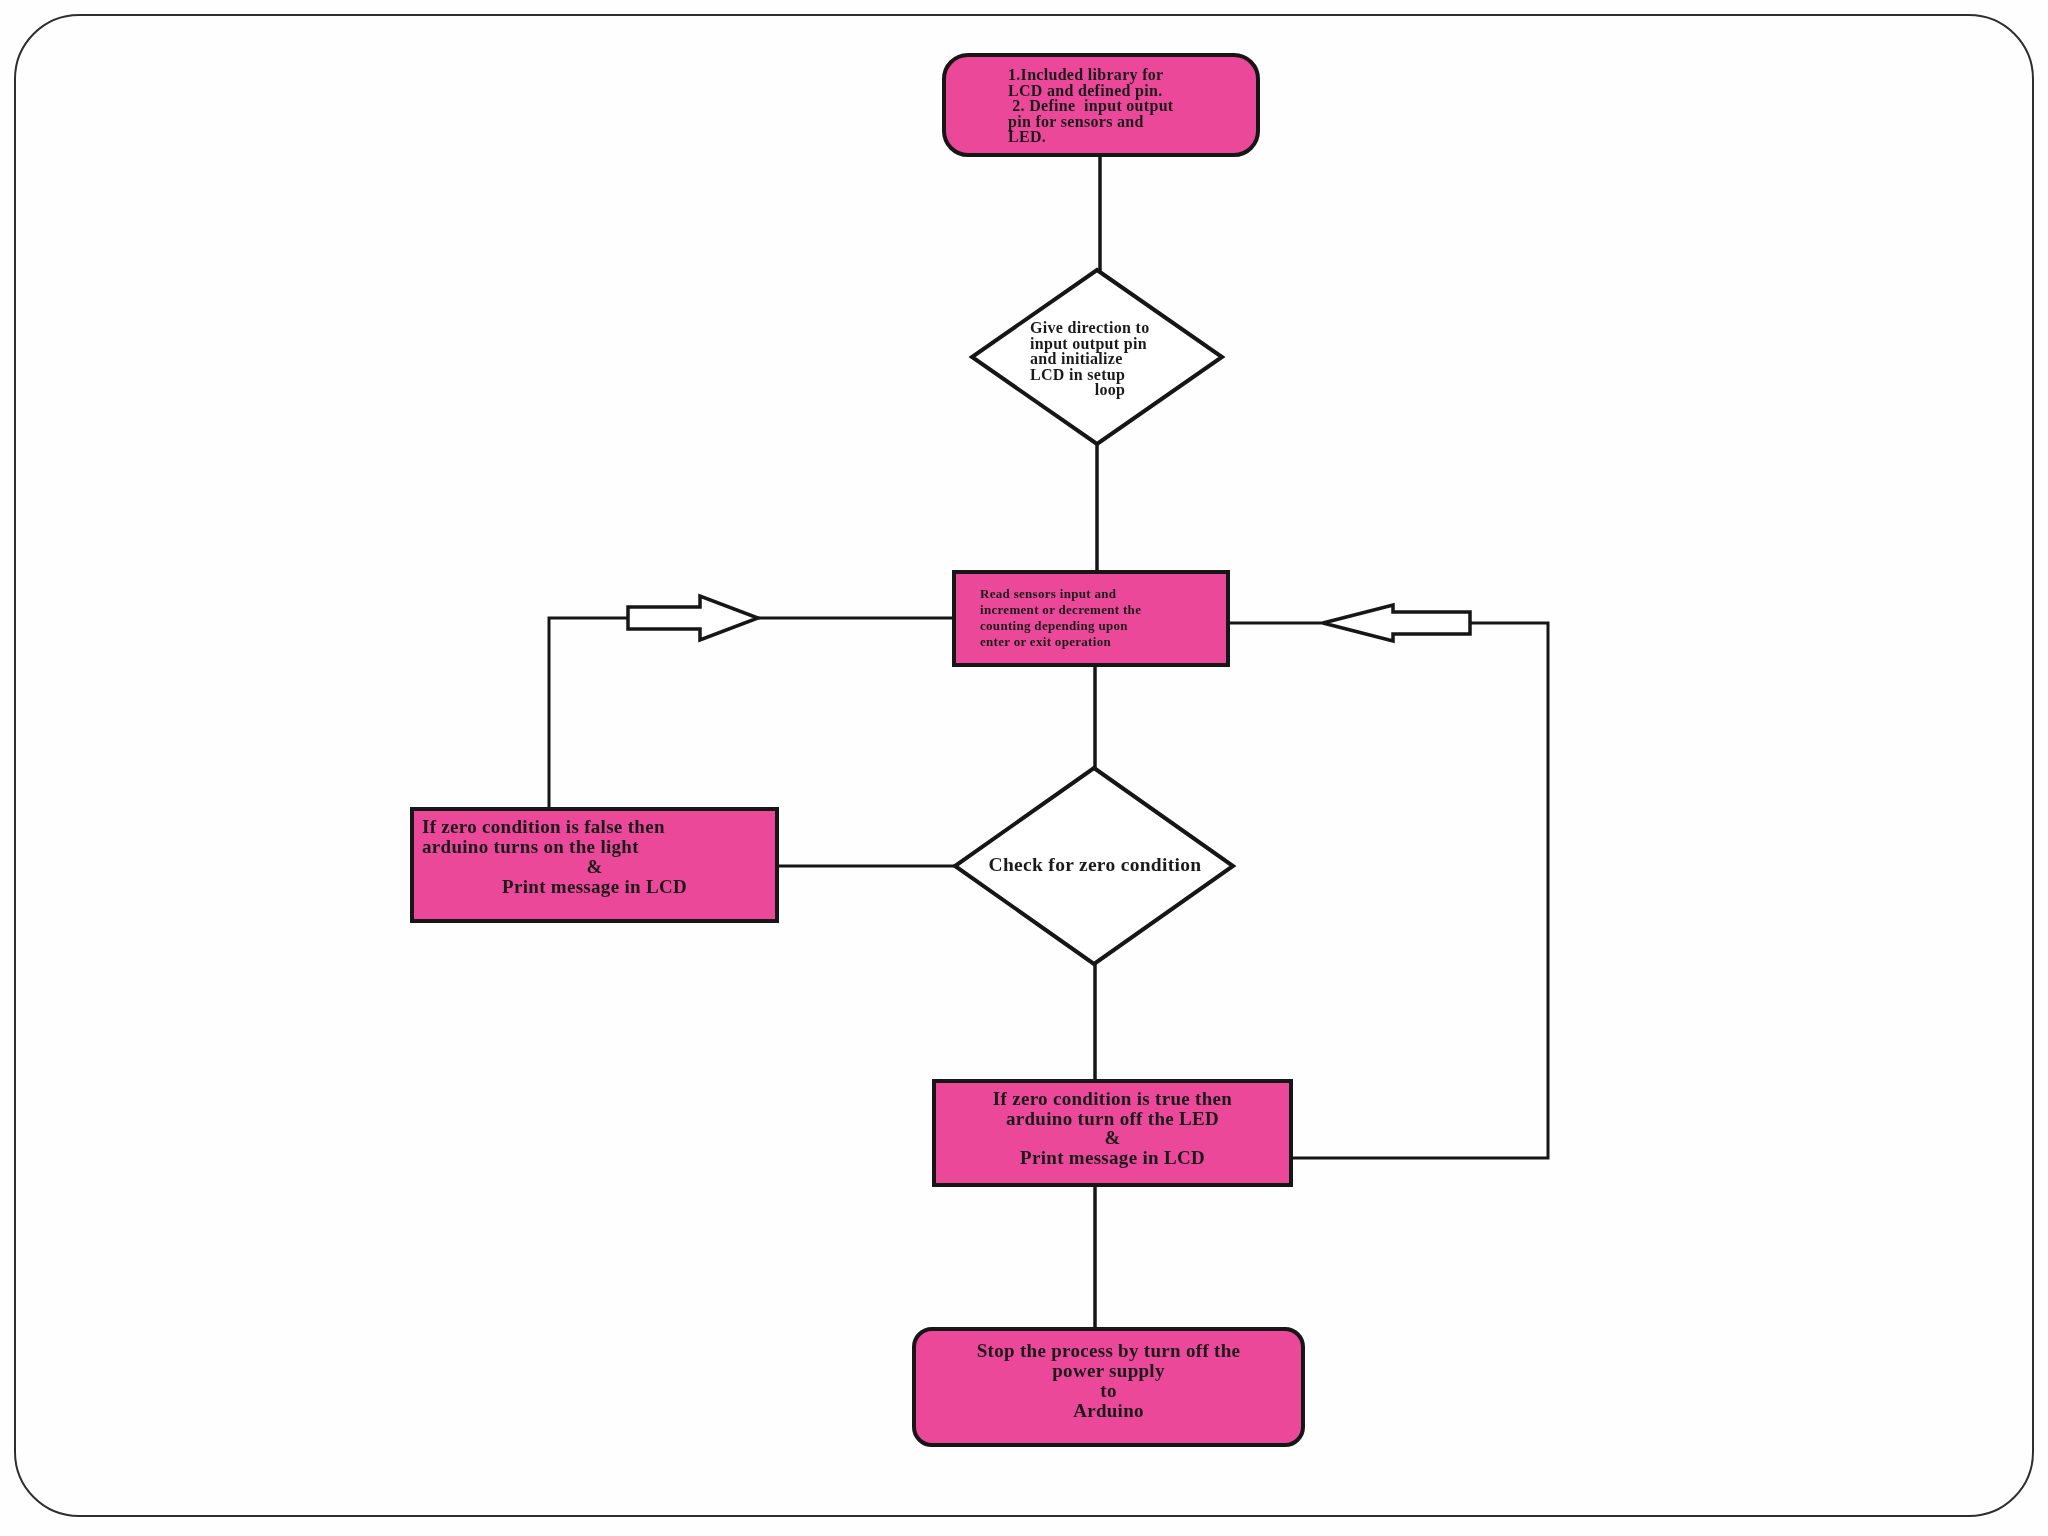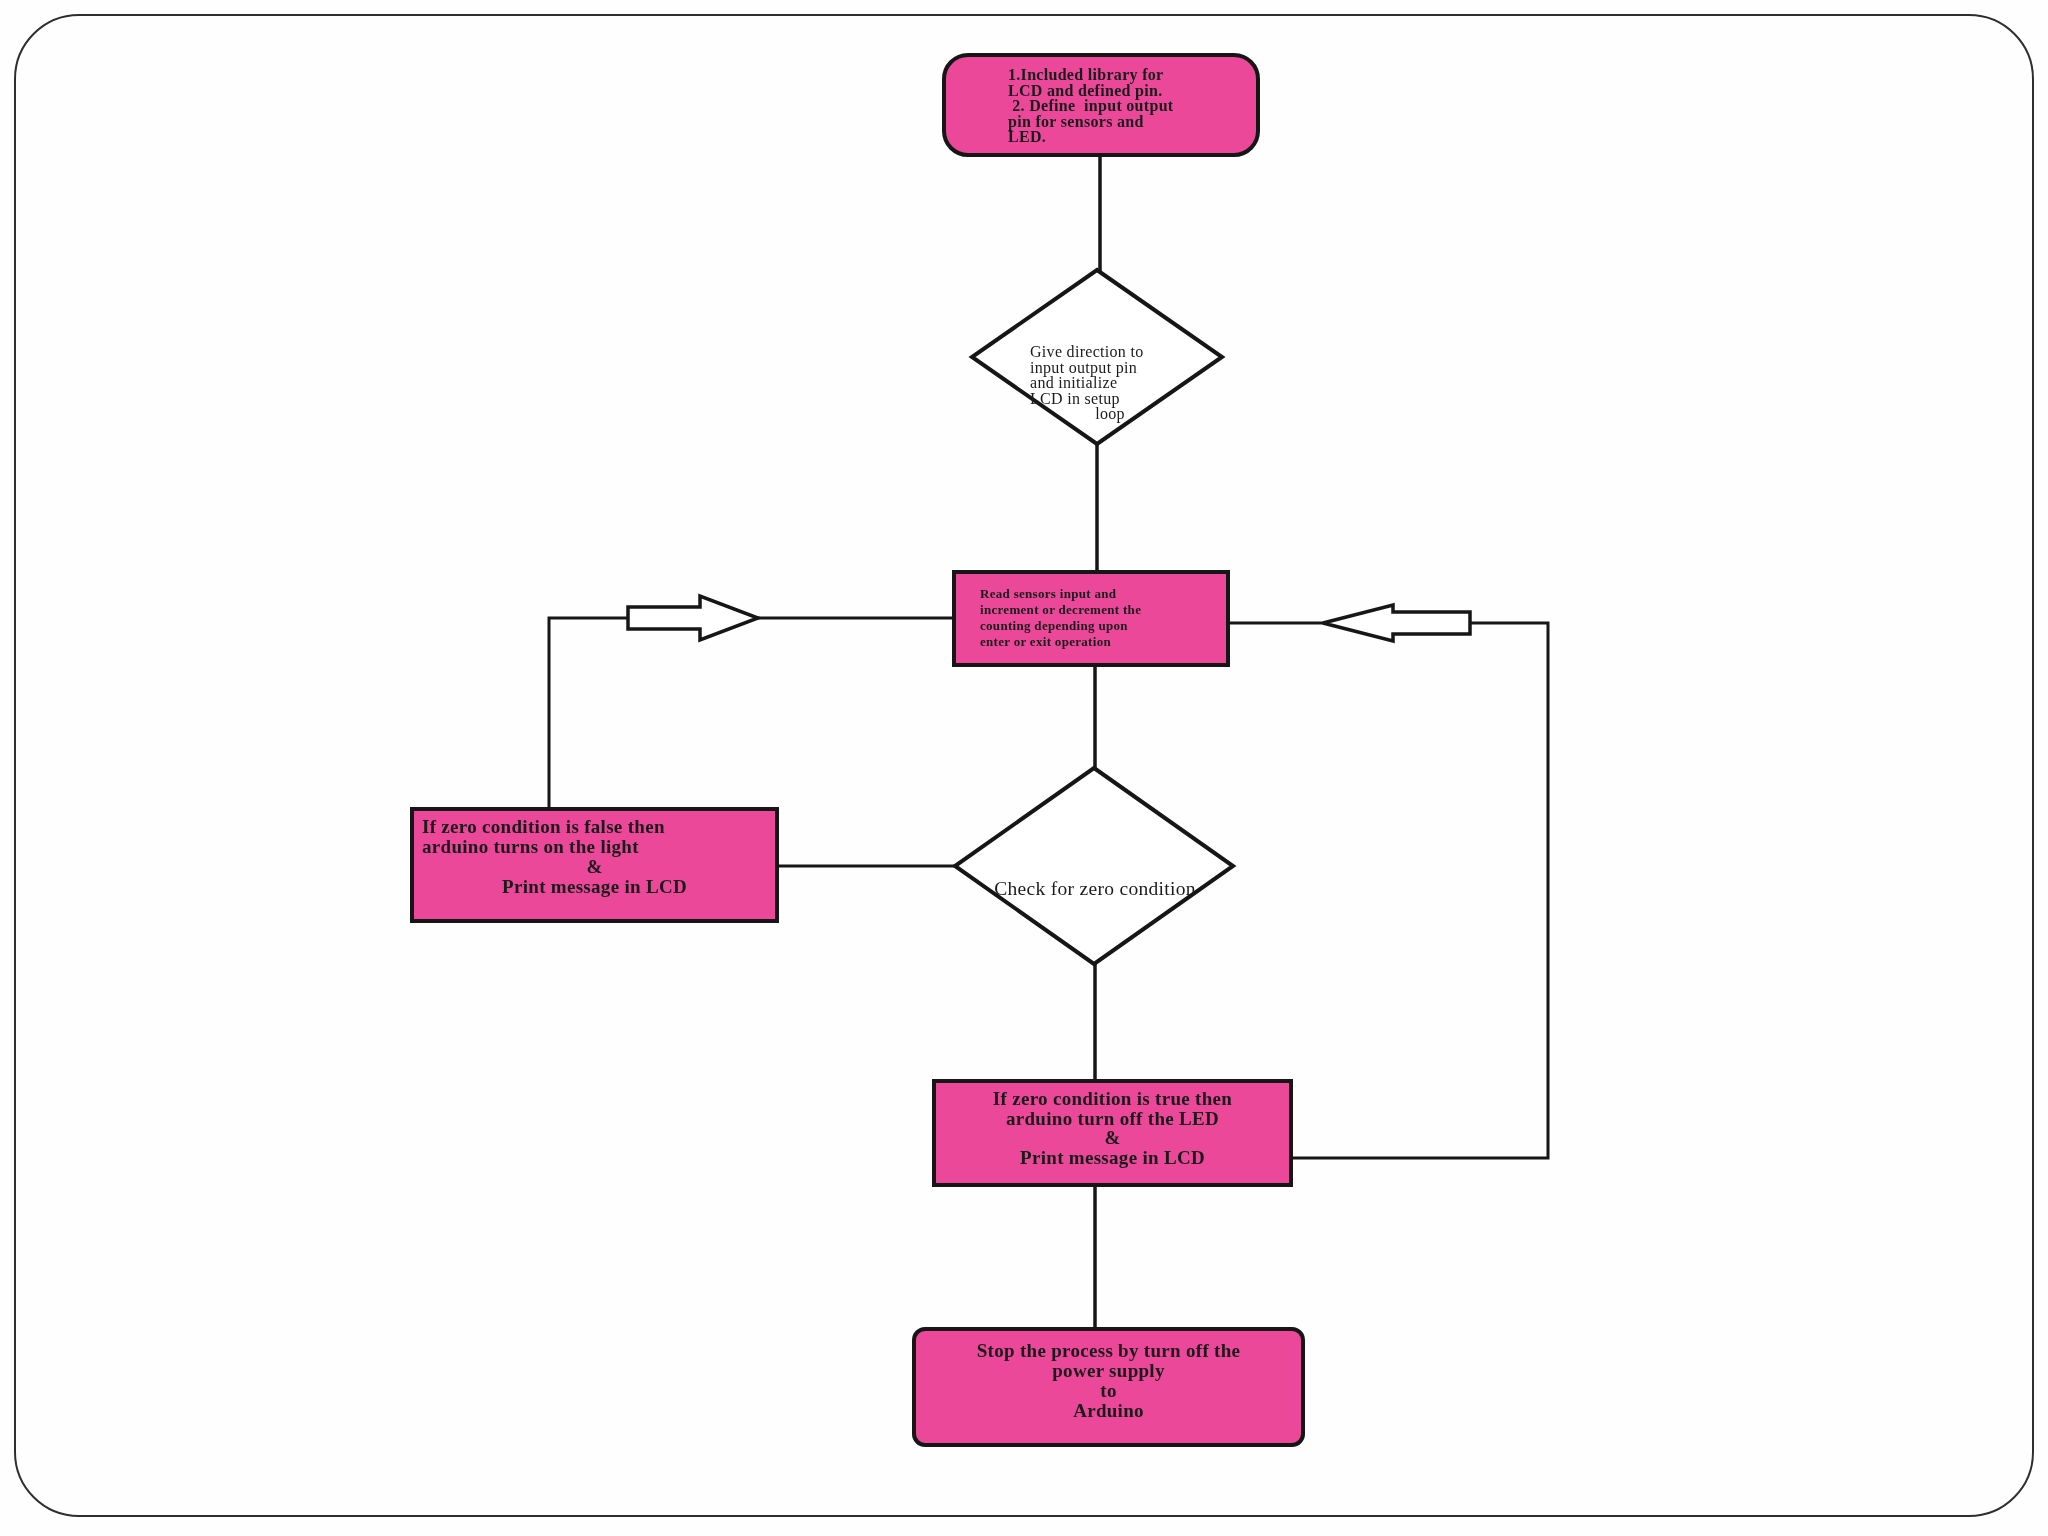--- a/index.html
+++ b/index.html
@@ -19,24 +19,24 @@
   .ln{white-space:pre-wrap;}
   .n-start{left:942px;top:53px;width:318px;height:104px;border-radius:26px;
     font-size:16px;line-height:15.5px;padding:10px 6px 0 62px;}
   .n-read{left:952px;top:570px;width:278px;height:97px;
     font-size:13px;line-height:16px;padding:12px 6px 0 24px;}
   .n-false{left:410px;top:807px;width:369px;height:116px;
     font-size:19px;line-height:20px;padding:6px 8px 0 8px;}
   .n-false .ln:nth-child(3),.n-false .ln:nth-child(4){text-align:center;}
   .n-true{left:932px;top:1079px;width:361px;height:108px;
     font-size:19px;line-height:19.5px;padding:6px 4px 18px 4px;text-align:center;}
-  .n-stop{left:912px;top:1327px;width:393px;height:120px;border-radius:13px;
+  .n-stop{left:912px;top:1327px;width:393px;height:120px;border-radius:20px;
     font-size:19px;line-height:20px;padding:10px 6px 0 6px;text-align:center;}
   .dtext{
-    position:absolute;font-weight:normal;letter-spacing:0.3px;background:transparent;margin-top:24px;
+    position:absolute;font-weight:bold;letter-spacing:0.3px;background:transparent;
   }
   .d-setup{left:1030px;top:320px;width:160px;font-size:16px;line-height:15.5px;text-align:left;}
   .d-setup .ln:last-child{text-align:center;}
   .d-zero{left:956px;top:854px;width:278px;font-size:19.5px;line-height:22px;text-align:center;}
 </style>
 </head>
 <body>
 
 <div class="canvas">
 

